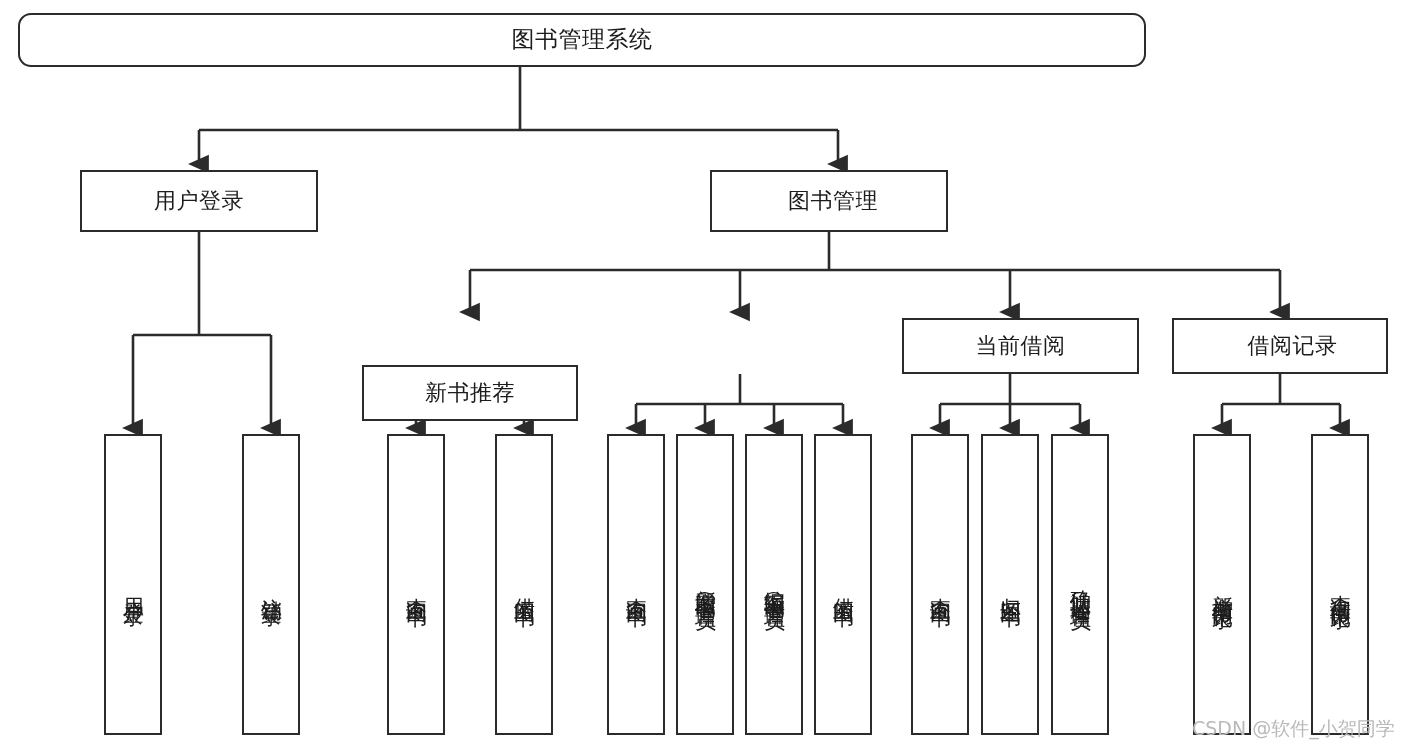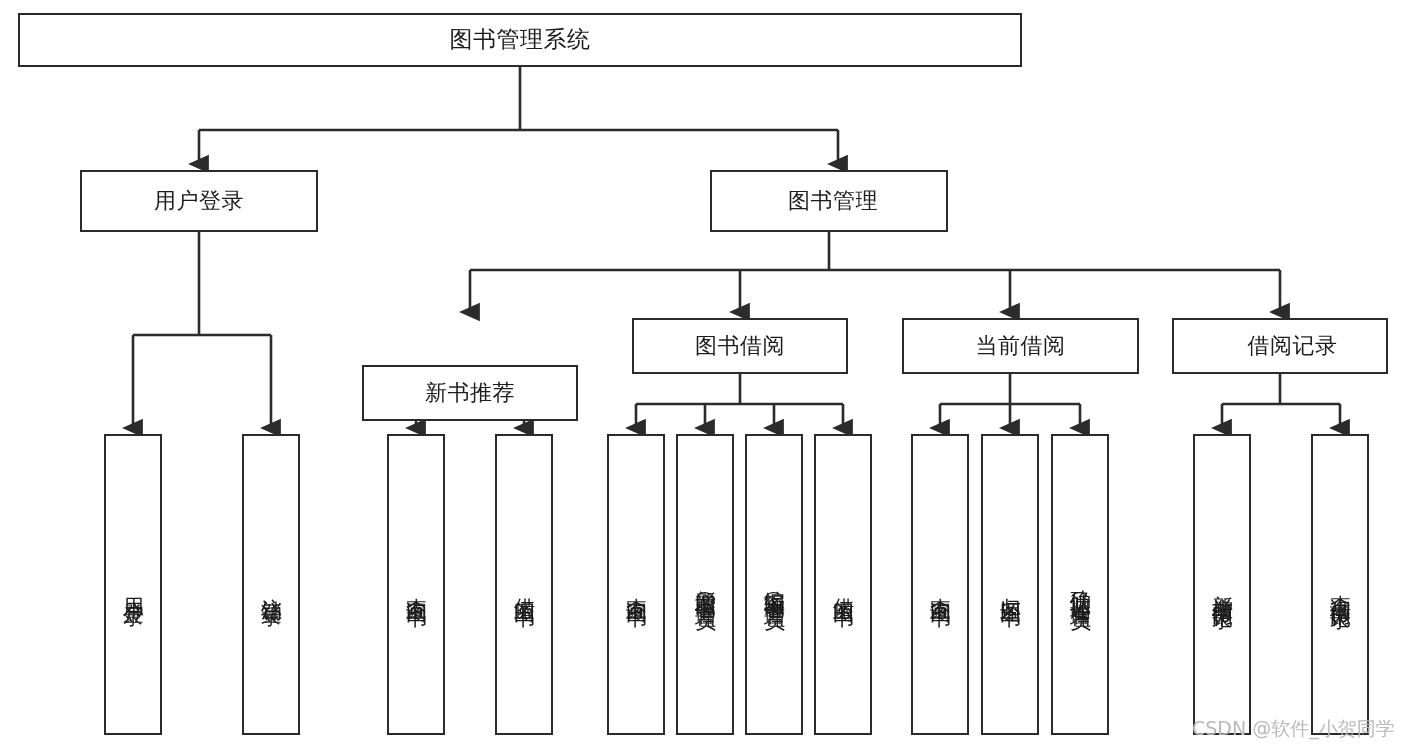--- a/index.html
+++ b/index.html
@@ -123,39 +123,36 @@
       <path d="M1010,404 L1010,428" marker-end="url(#arrow)"></path>
       <path d="M1080,404 L1080,428" marker-end="url(#arrow)"></path>
 
       <path d="M1280,374 L1280,404"></path>
       <path d="M1222,404 L1340,404"></path>
       <path d="M1222,404 L1222,428" marker-end="url(#arrow)"></path>
       <path d="M1340,404 L1340,428" marker-end="url(#arrow)"></path>
     </g>
   </svg>
 
-  <div class="node horiz root" style="left:18px; top:13px; width:1004px; height:54px;">
+  <div class="node horiz root" style="left:18px; top:13px; width:1128px; height:54px;border-radius:13px;">
     <span class="label">图书管理系统</span>
   </div>
 
   <div class="node horiz" style="left:80px; top:170px; width:238px; height:62px;">
     <span class="label">用户登录</span>
   </div>
 
   <div class="node horiz" style="left:710px; top:170px; width:238px; height:62px;padding-left:8px;">
     <span class="label">图书管理</span>
   </div>
 
   <div class="node horiz" style="left:362px; top:318px; width:216px; height:56px;margin-top:47px;">
     <span class="label">新书推荐</span>
   </div>
 
-  <div class="node horiz" style="left:632px; top:318px; width:216px; height:56px;">
-    <span class="label">图书借阅</span>
-  </div>
 
   <div class="node horiz" style="left:902px; top:318px; width:237px; height:56px;">
     <span class="label">当前借阅</span>
   </div>
 
   <div class="node horiz" style="left:1172px; top:318px; width:216px; height:56px;padding-left:25px;">
     <span class="label">借阅记录</span>
   </div>
 
   <div class="node vert" style="left:104px; top:434px; width:58px; height:301px;">

